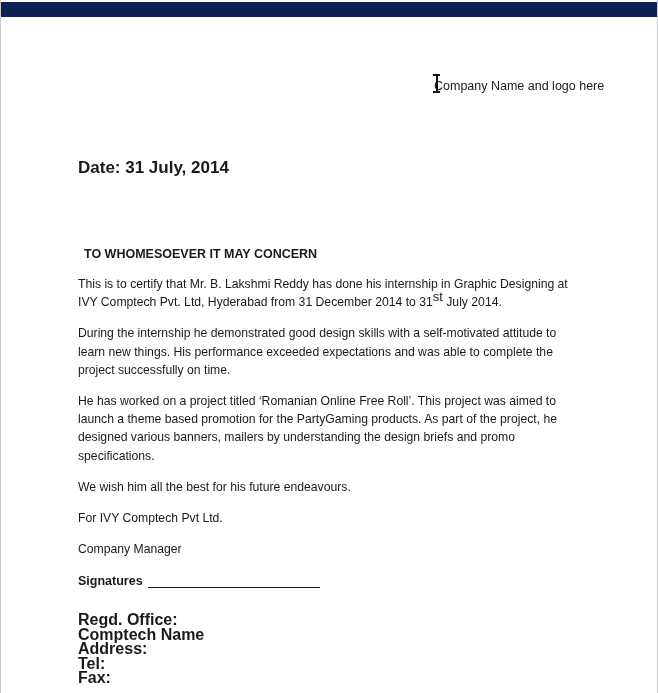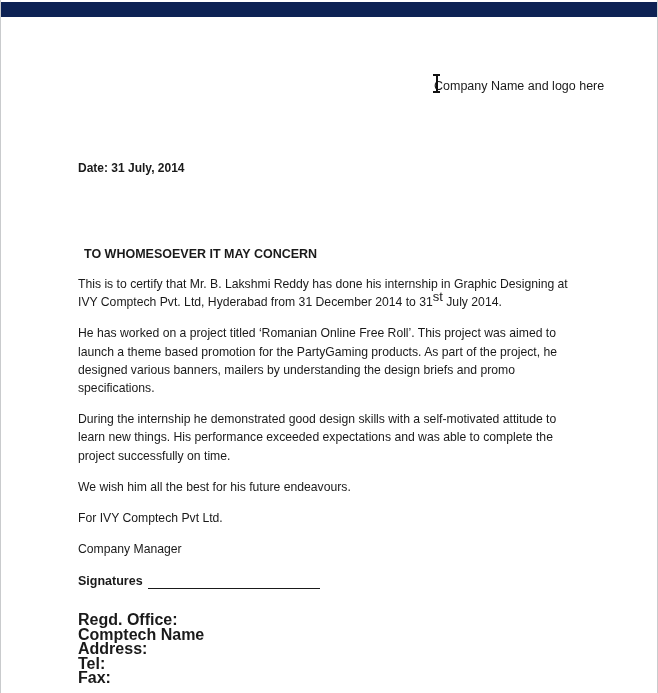--- a/index.html
+++ b/index.html
@@ -77,21 +77,21 @@
 
   
   #letter-body {
     position: absolute;
     top: 160px;
     left: 77px;
     width: 504px;
   }
 
   .date-line {
-    font-size: 12px;
+    font-size: 17px;
     font-weight: bold;
     line-height: 16px;
     margin: 0 0 12px 0;
   }
 
   .salutation-title {
     text-align: left;
     font-size: 12.5px;
     font-weight: bold;
     line-height: 16px;
@@ -110,21 +110,21 @@
     font-size: 13px;
     vertical-align: super;
     line-height: 0;
   }
 
   .signature-row {
     margin: 15px 0 0 0;
     font-size: 12.5px;
     line-height: 16px;
     display: flex;
-    align-items: flex-end;
+    align-items: center;
   }
   .signature-row .sig-label {
     font-weight: bold;
     white-space: nowrap;
   }
   .signature-row .sig-rule {
     display: inline-block;
     width: 172px;
     border-bottom: 1.6px solid #1a1a1a;
     margin-left: 5px;
@@ -156,23 +156,23 @@
     </div>
 
   <div id="letter-body">
 
     <p class="date-line">Date: 31 July, 2014</p>
 
     <p class="salutation-title">TO WHOMESOEVER IT MAY CONCERN</p>
 
     <p class="para"><span>This is to certify that Mr. B. Lakshmi Reddy has done his internship in Graphic Designing at IVY Comptech Pvt. Ltd, Hyderabad from 31 December 2014 to 31</span><sup class="ord">st</sup><span> July 2014.</span></p>
 
+    <p class="para">During the internship he demonstrated good design skills with a self-motivated attitude to learn new things. His performance exceeded expectations and was able to complete the project successfully on time.</p>
+
     <p class="para">He has worked on a project titled ‘Romanian Online Free Roll’. This project was aimed to launch a theme based promotion for the PartyGaming products. As part of the project, he designed various banners, mailers by understanding the design briefs and promo specifications.</p>
-
-    <p class="para">During the internship he demonstrated good design skills with a self-motivated attitude to learn new things. His performance exceeded expectations and was able to complete the project successfully on time.</p>
 
     <p class="para">We wish him all the best for his future endeavours.</p>
 
     <p class="para">For IVY Comptech Pvt Ltd.</p>
 
     <p class="para">Company Manager</p>
 
     <div class="signature-row">
       <span class="sig-label">Signatures</span>
       <span class="sig-rule"></span>

